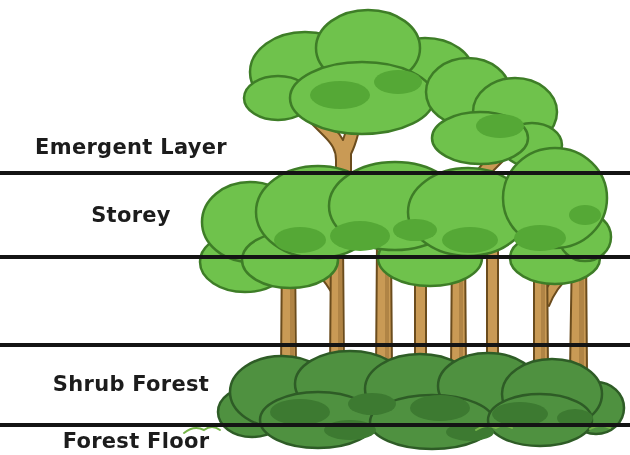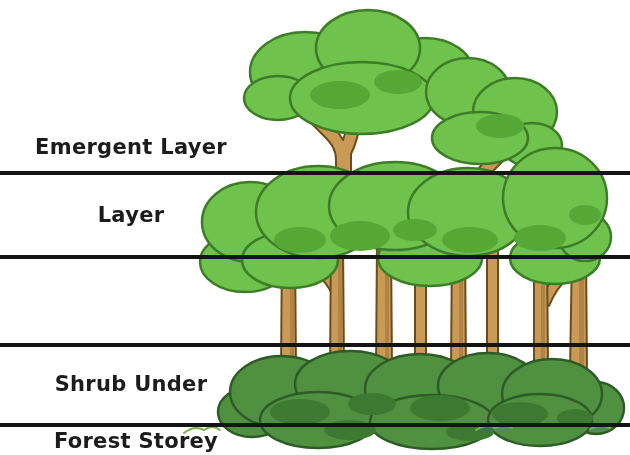--- a/index.html
+++ b/index.html
@@ -153,17 +153,17 @@
       <path class="grass" d="M590,429 Q600,423 610,428"></path>
     </g>
   </svg>
 
   <div class="divider divider-1"></div>
   <div class="divider divider-2"></div>
   <div class="divider divider-3"></div>
   <div class="divider divider-4"></div>
 
   <div class="layer-label label-emergent">Emergent Layer</div>
-  <div class="layer-label label-canopy">Layer</div>
-  <div class="layer-label label-shrub">Shrub Under</div>
-  <div class="layer-label label-floor">Forest Storey</div>
+  <div class="layer-label label-canopy">Storey</div>
+  <div class="layer-label label-shrub">Shrub Forest</div>
+  <div class="layer-label label-floor">Forest Floor</div>
 
 </div>
 
 </body></html>

